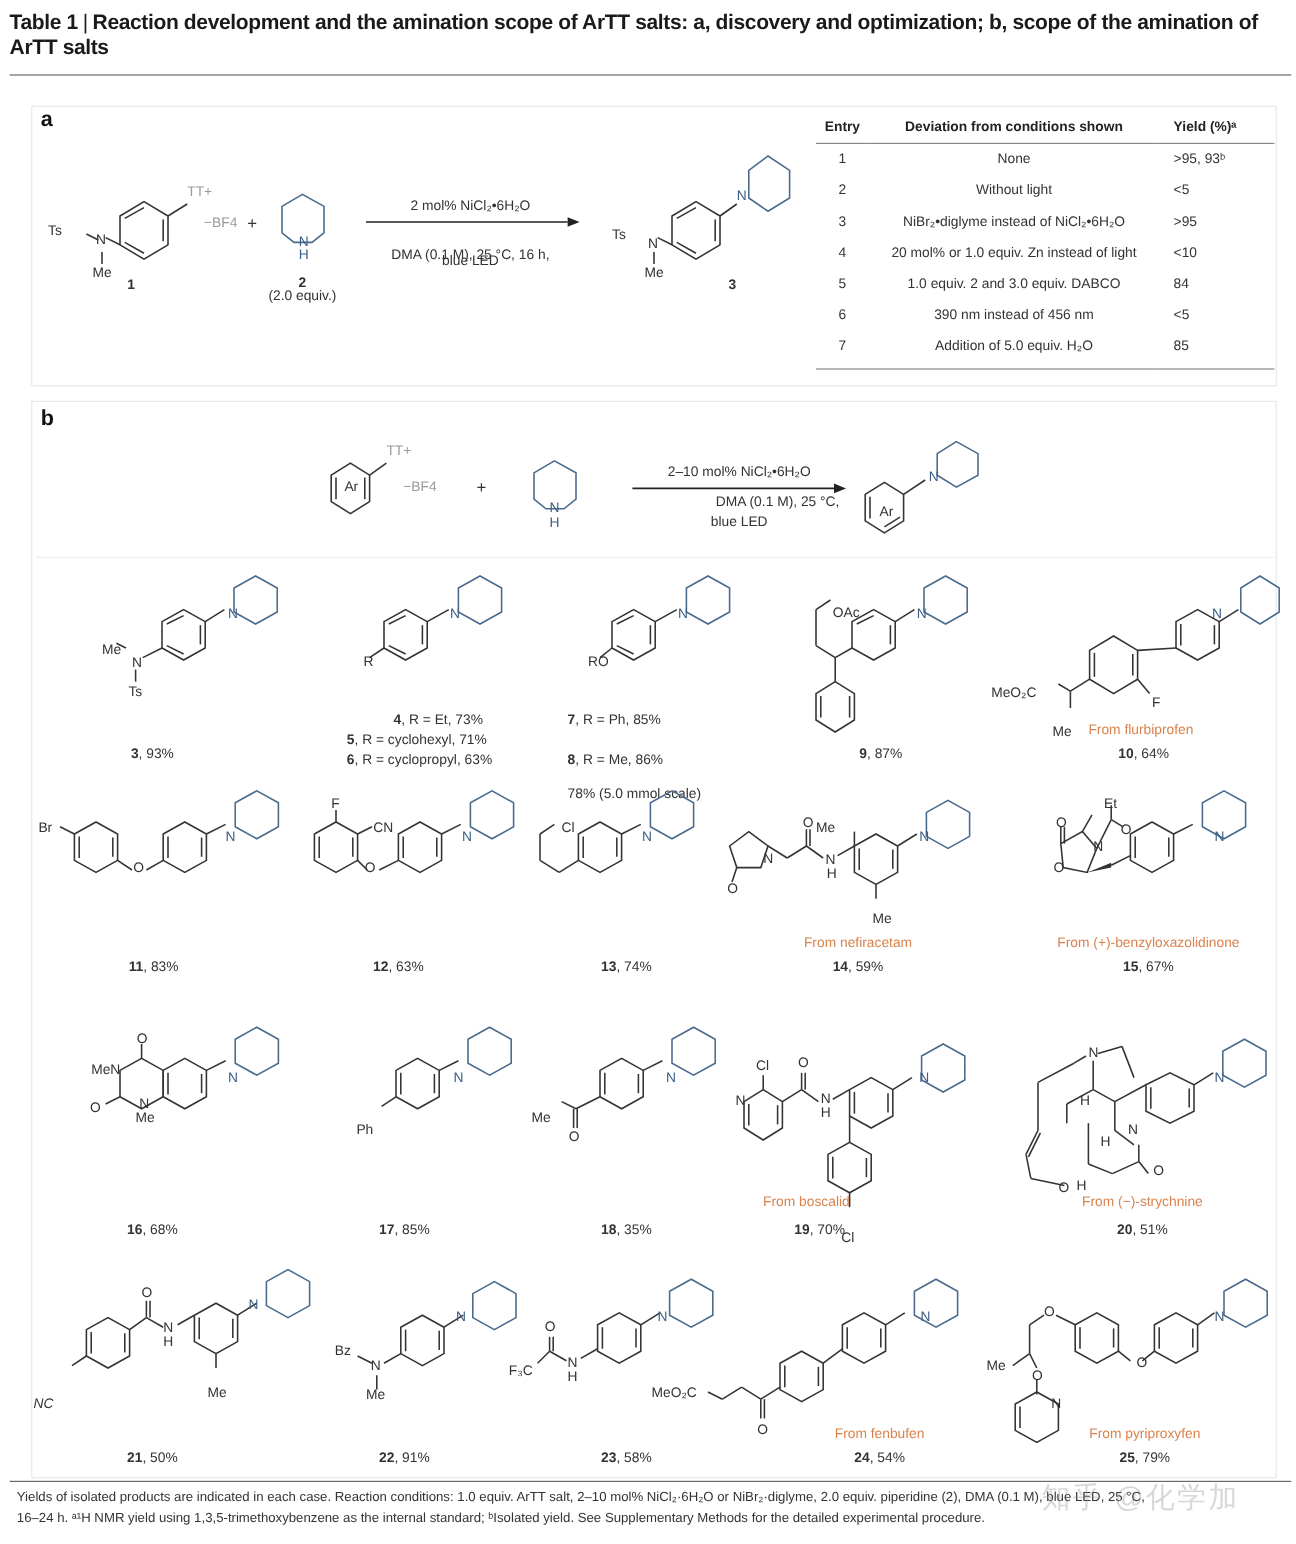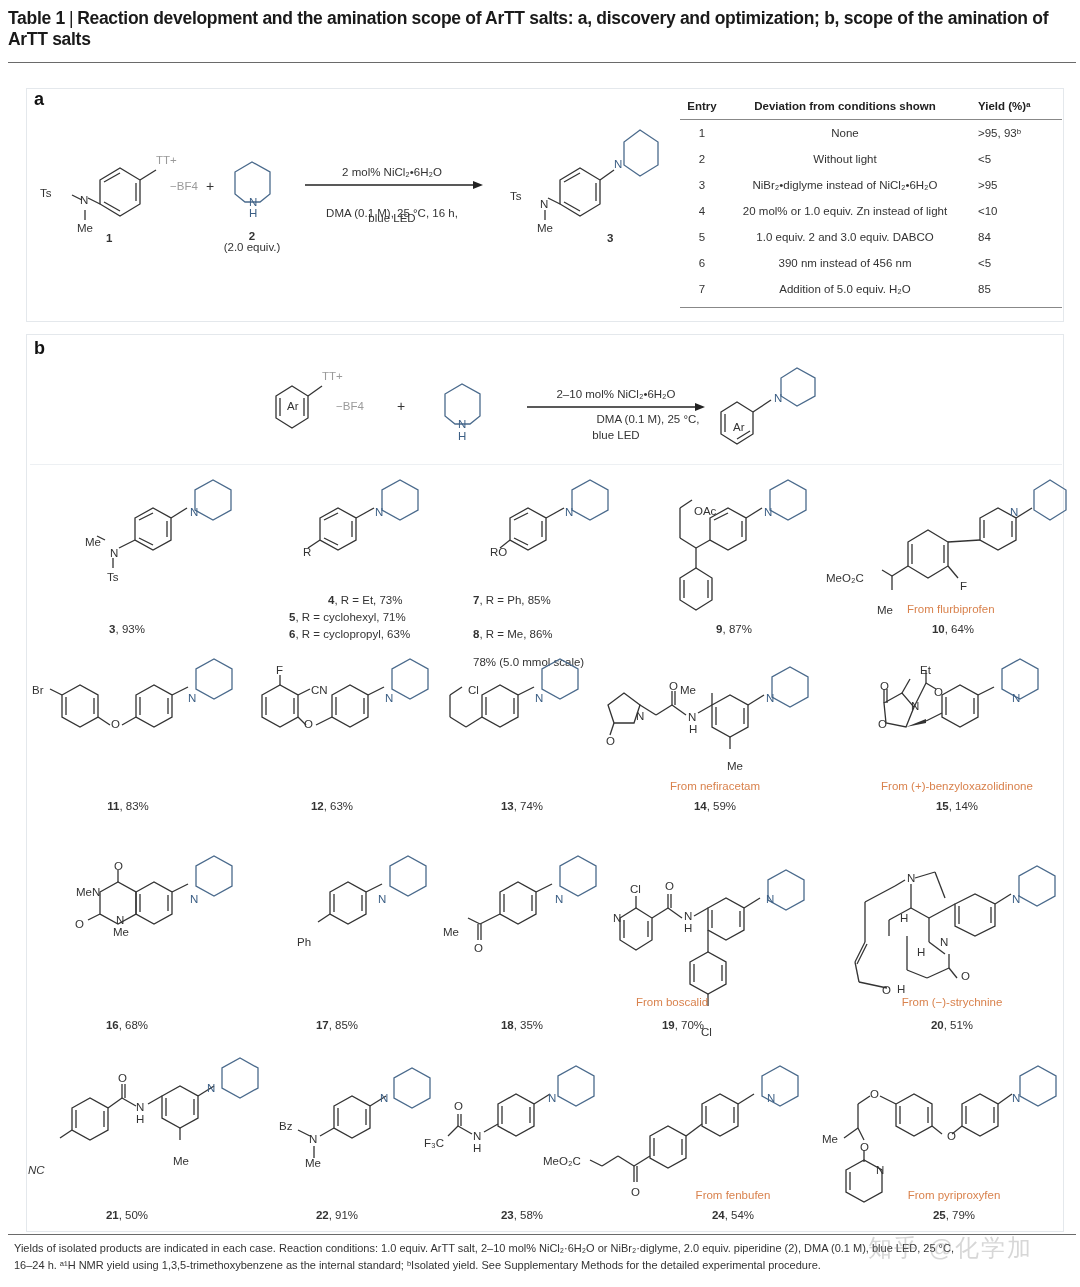--- a/index.html
+++ b/index.html
@@ -353,21 +353,21 @@
   <line class="k" x1="108" y1="30" x2="124" y2="22"></line>
     <polygon class="b" points="132,24 132,4 150,-6 168,4 168,24 150,34"></polygon>
 </svg>
 <div class="t" style="left:920px;top:664px;">Et</div>
 <div class="t" style="left:880px;top:680px;">O</div>
 <div class="t" style="left:911px;top:700px;">N</div>
 <div class="t" style="left:878px;top:718px;">O</div>
 <div class="t" style="left:934px;top:686px;">O</div>
 <div class="t" style="left:1012px;top:692px;color:#3c5f85;">N</div>
 <div class="t orange c" style="left:957px;top:780px;">From (+)-benzyloxazolidinone</div>
-<div class="t c" style="left:957px;top:800px;"><b>15</b><span>, 14%</span></div>
+<div class="t c" style="left:957px;top:800px;"><b>15</b><span>, 67%</span></div>
 
 <svg class="s" style="left:70px;top:862px;" width="180" height="100">
   <polygon class="k" points="30,30 48,20 66,30 66,52 48,62 30,52"></polygon>
     <line class="k" x1="48" y1="20" x2="48" y2="8"></line>
     <line class="k" x1="30" y1="52" x2="18" y2="58"></line>
   <polygon class="k" points="66,30 84,20 102,30 102,52 84,62 66,52"></polygon>
     <line class="k" x1="70" y1="32" x2="70" y2="50"></line>
     <line class="k" x1="98" y1="33" x2="98" y2="49"></line>
   <line class="k" x1="102" y1="30" x2="118" y2="22"></line>
     <polygon class="b" points="126,24 126,4 144,-6 162,4 162,24 144,34"></polygon>

